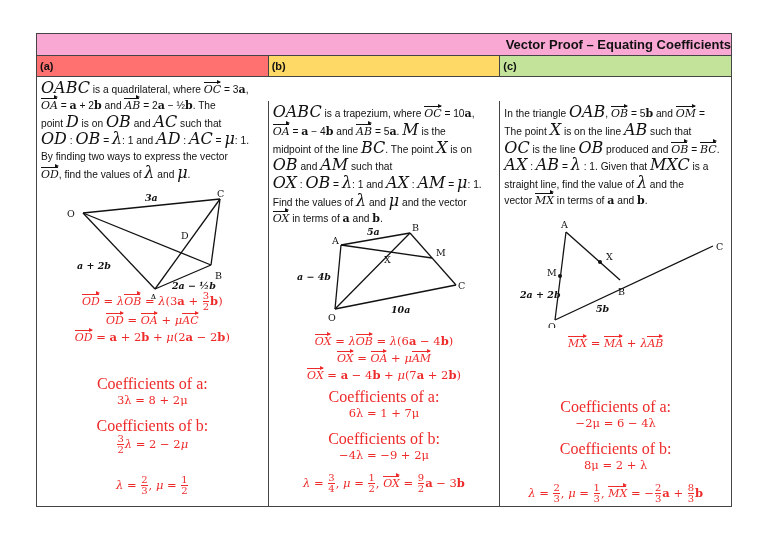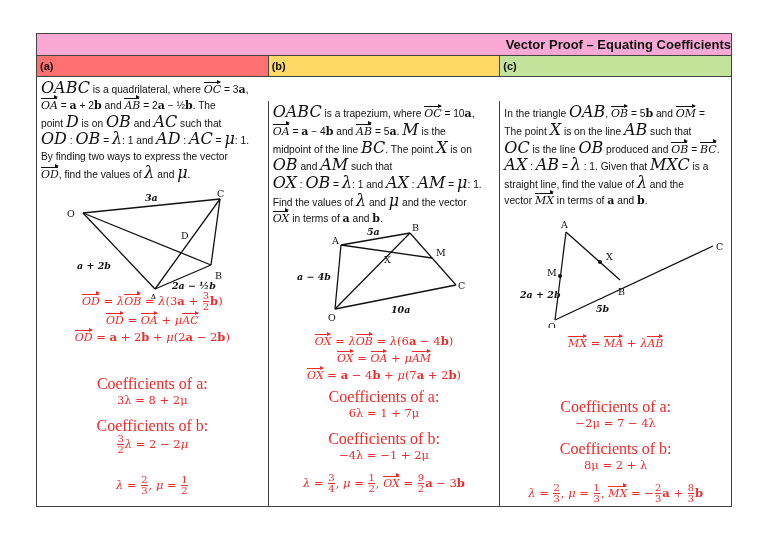--- a/index.html
+++ b/index.html
@@ -123,21 +123,21 @@
         <div><span class="vec">OX</span> = <i>λ</i><span class="vec">OB</span> = <i>λ</i>(6<b>a</b> − 4<b>b</b>)</div>
         <div><span class="vec">OX</span> = <span class="vec">OA</span> + <i>μ</i><span class="vec">AM</span></div>
         <div><span class="vec">OX</span> = <b>a</b> − 4<b>b</b> + <i>μ</i>(7<b>a</b> + 2<b>b</b>)</div>
       </div>
       <div class="sol" style="top:288px">
         <div class="lbl">Coefficients of a:</div>
         <div>6λ = 1 + 7μ</div>
       </div>
       <div class="sol" style="top:330px">
         <div class="lbl">Coefficients of b:</div>
-        <div>−4λ = −1 + 2μ</div>
+        <div>−4λ = −9 + 2μ</div>
       </div>
       <div class="sol" style="top:372px">
         <i>λ</i> = <span class="frac"><span>3</span><span class="den">4</span></span>, <i>μ</i> = <span class="frac"><span>1</span><span class="den">2</span></span>, <span class="vec">OX</span> = <span class="frac"><span>9</span><span class="den">2</span></span><b>a</b> − 3<b>b</b>
       </div>
     </div>
 
     <div class="col">
       <div class="q">
         <div>In the triangle <i>OAB</i>, <span class="vec">OB</span> = 5<b>b</b> and <span class="vec">OM</span> =</div>
         <div>The point <i>X</i> is on the line <i>AB</i> such that</div>
@@ -163,21 +163,21 @@
         <text x="28" y="112">O</text>
         <text x="0" y="80" font-weight="bold" font-style="italic">2a + 2b</text>
         <text x="76" y="94" font-weight="bold" font-style="italic">5b</text>
       </svg>
 
       <div class="sol" style="top:234px">
         <div><span class="vec">MX</span> = <span class="vec">MA</span> + <i>λ</i><span class="vec">AB</span></div>
       </div>
       <div class="sol" style="top:298px">
         <div class="lbl">Coefficients of a:</div>
-        <div>−2μ = 7 − 4λ</div>
+        <div>−2μ = 6 − 4λ</div>
       </div>
       <div class="sol" style="top:340px">
         <div class="lbl">Coefficients of b:</div>
         <div>8μ = 2 + λ</div>
       </div>
       <div class="sol" style="top:382px">
         <i>λ</i> = <span class="frac"><span>2</span><span class="den">3</span></span>, <i>μ</i> = <span class="frac"><span>1</span><span class="den">3</span></span>, <span class="vec">MX</span> = −<span class="frac"><span>2</span><span class="den">3</span></span><b>a</b> + <span class="frac"><span>8</span><span class="den">3</span></span><b>b</b>
       </div>
     </div>
 

